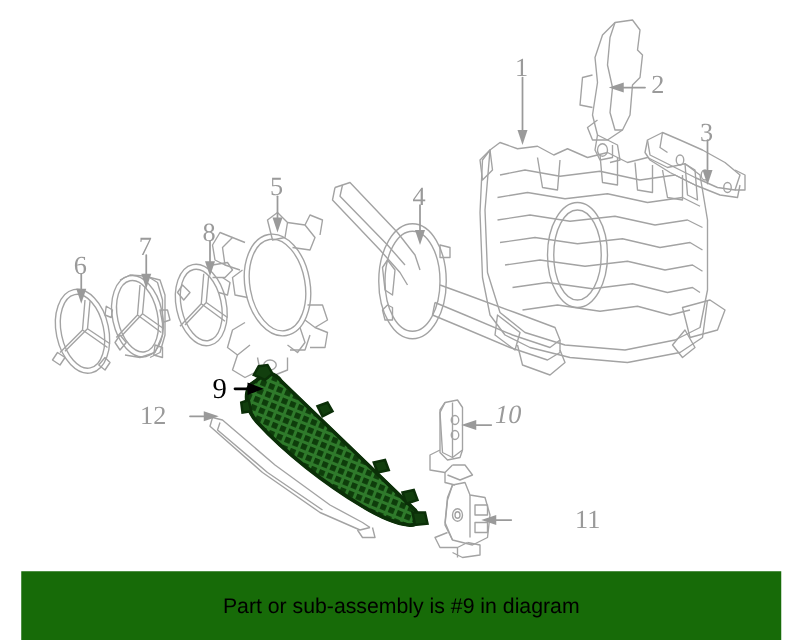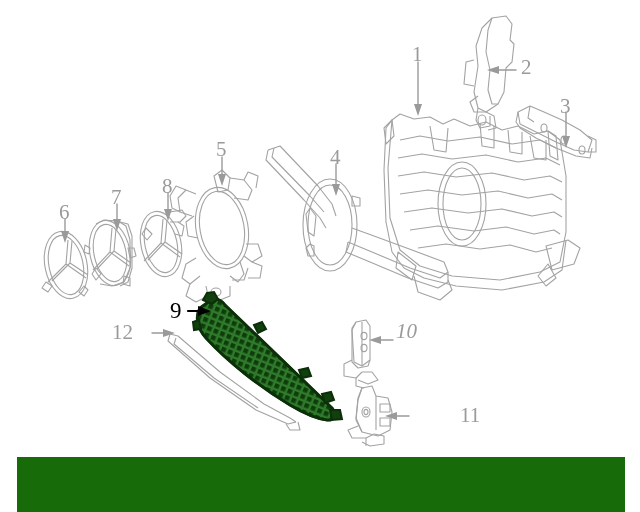--- a/index.html
+++ b/index.html
@@ -307,15 +307,16 @@
   <div class="callout-label" style="left:216px; top:139px;">5</div>
   <div class="callout-label" style="left:59px; top:202px;">6</div>
   <div class="callout-label" style="left:111px; top:187px;">7</div>
   <div class="callout-label" style="left:162px; top:176px;">8</div>
   <div class="callout-label highlight" style="left:170px; top:299px; font-size:23px;">9</div>
   <div class="callout-label" style="left:396px; top:321px;font-style:italic;">10</div>
   <div class="callout-label" style="left:424px; top:405px;margin-left:36px;">11</div>
   <div class="callout-label" style="left:112px; top:322px;">12</div>
 
   <div id="footer-banner">
+    <div class="line">Part or sub-assembly is #9 in diagram</div>
   </div>
 
 </div>
 
 </body></html>

